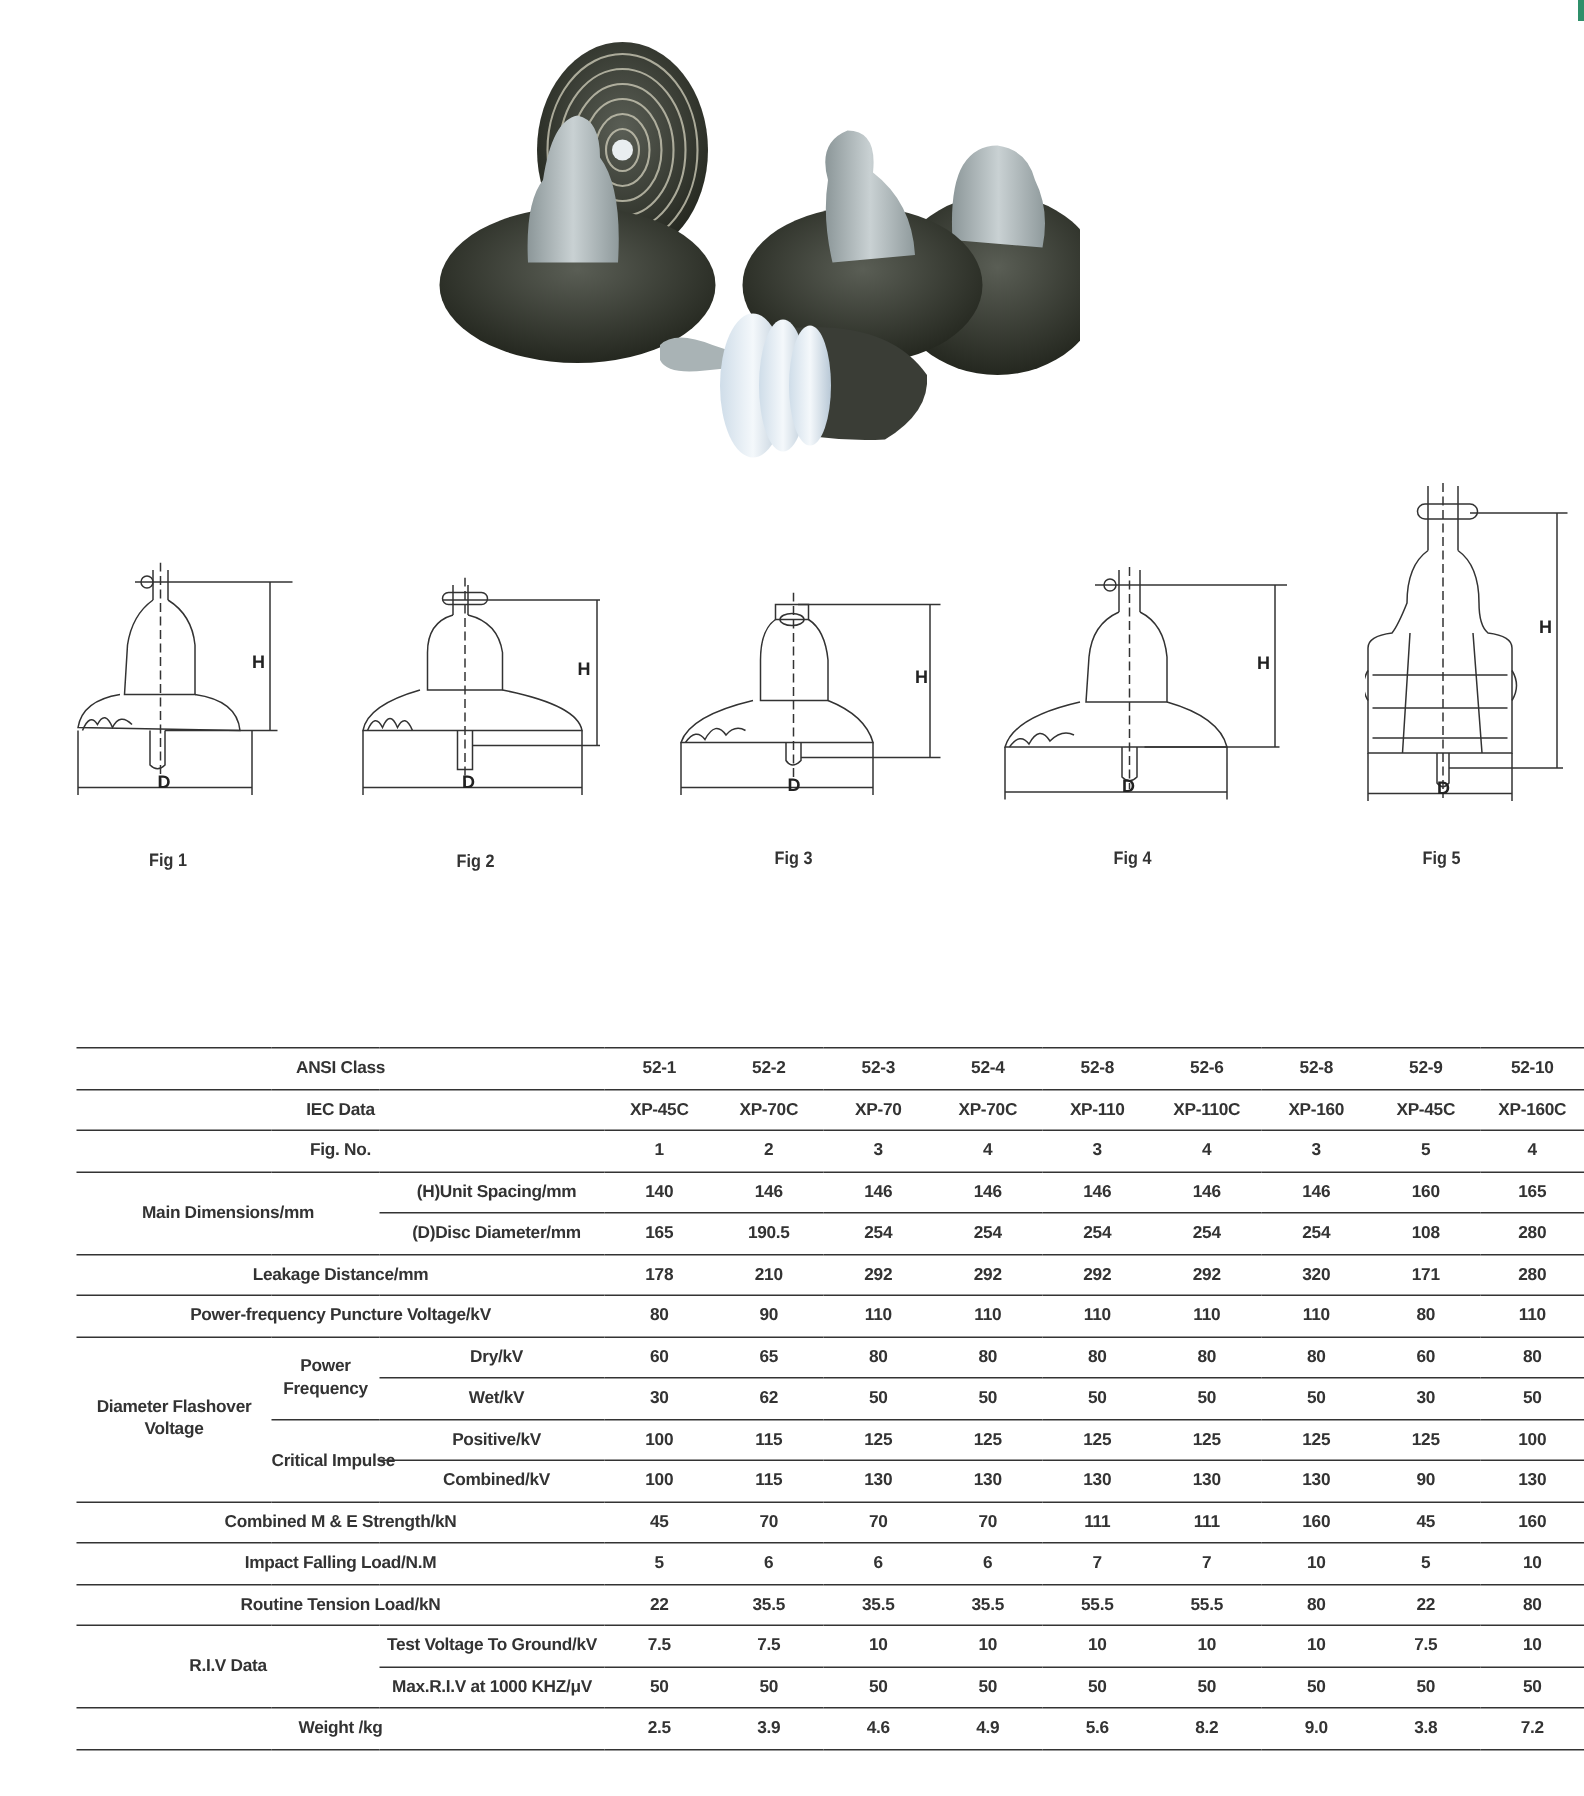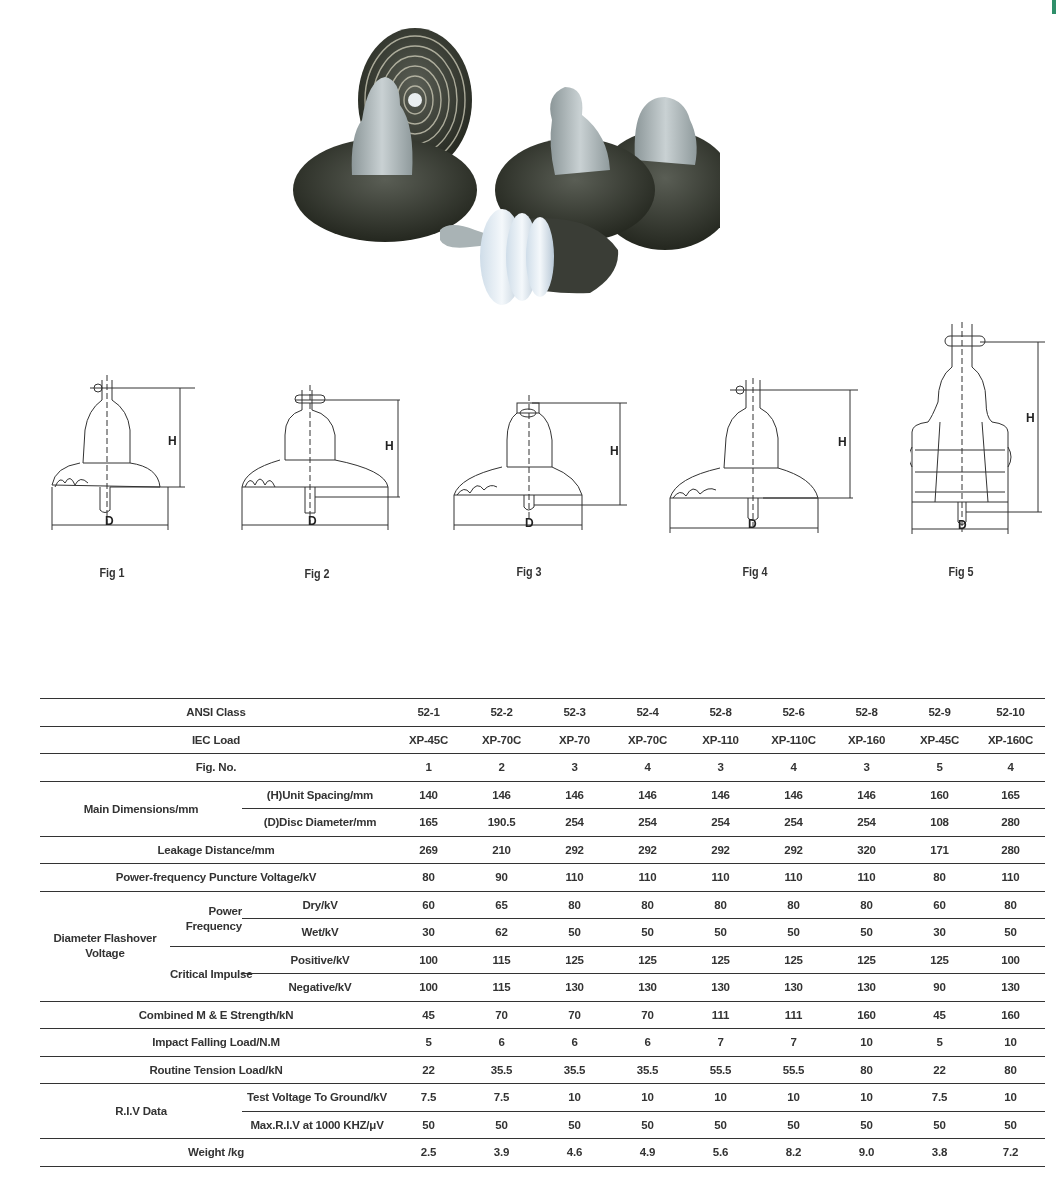--- a/index.html
+++ b/index.html
@@ -2,21 +2,21 @@
 <html><head>
 <meta charset="utf-8">
 <style>
   html,body{margin:0;padding:0;background:#fff;}
   body{width:1056px;height:1197px;position:relative;overflow:hidden;font-family:"Liberation Sans",sans-serif;color:#222;}
   .photo{position:absolute;left:290px;top:25px;width:430px;height:290px;}
   .fig{position:absolute;}
   .fig svg{display:block;}
   .fig-label{position:absolute;font-size:12px;font-weight:bold;color:#333;transform:scaleX(0.9);}
   .green-mark{position:absolute;right:0;top:0;width:4px;height:14px;background:#2f8f6a;}
-  table.spec{position:absolute;left:40px;top:698px;width:1005px;border-collapse:collapse;table-layout:fixed;font-size:11.5px;font-weight:bold;color:#333;}
+  table.spec{position:absolute;left:51px;top:698px;width:1005px;border-collapse:collapse;table-layout:fixed;font-size:11.5px;font-weight:bold;color:#333;}
   table.spec td{height:26.5px;padding:0;text-align:center;vertical-align:middle;border-bottom:1px solid #333;white-space:nowrap;letter-spacing:-0.2px;}
   table.spec tr:first-child td{border-top:1px solid #333;}
   td.lbl-left{text-align:right;padding-left:6px !important;}
 </style>
 </head>
 <body>
 
 <div class="green-mark"></div>
 
 <div class="photo">
@@ -180,21 +180,21 @@
         <td>52-2</td>
         <td>52-3</td>
         <td>52-4</td>
         <td>52-8</td>
         <td>52-6</td>
         <td>52-8</td>
         <td>52-9</td>
         <td>52-10</td>
     </tr>
     <tr>
-      <td colspan="3">IEC Load</td>
+      <td colspan="3">IEC Data</td>
       <td>XP-45C</td>
         <td>XP-70C</td>
         <td>XP-70</td>
         <td>XP-70C</td>
         <td>XP-110</td>
         <td>XP-110C</td>
         <td>XP-160</td>
         <td>XP-45C</td>
         <td>XP-160C</td>
     </tr>
@@ -230,21 +230,21 @@
         <td>254</td>
         <td>254</td>
         <td>254</td>
         <td>254</td>
         <td>254</td>
         <td>108</td>
         <td>280</td>
     </tr>
     <tr>
       <td colspan="3">Leakage Distance/mm</td>
-      <td>269</td>
+      <td>178</td>
         <td>210</td>
         <td>292</td>
         <td>292</td>
         <td>292</td>
         <td>292</td>
         <td>320</td>
         <td>171</td>
         <td>280</td>
     </tr>
     <tr>
@@ -254,21 +254,21 @@
         <td>110</td>
         <td>110</td>
         <td>110</td>
         <td>110</td>
         <td>110</td>
         <td>80</td>
         <td>110</td>
     </tr>
     <tr>
       <td rowspan="4" style="white-space:normal;line-height:15px;">Diameter Flashover Voltage</td>
-      <td rowspan="2" style="white-space:normal;line-height:15px;text-align:right;">Power Frequency</td>
+      <td rowspan="2" style="white-space:normal;line-height:15px;">Power Frequency</td>
       <td class="lbl-left">Dry/kV</td>
       <td>60</td>
         <td>65</td>
         <td>80</td>
         <td>80</td>
         <td>80</td>
         <td>80</td>
         <td>80</td>
         <td>60</td>
         <td>80</td>
@@ -292,21 +292,21 @@
         <td>115</td>
         <td>125</td>
         <td>125</td>
         <td>125</td>
         <td>125</td>
         <td>125</td>
         <td>125</td>
         <td>100</td>
     </tr>
     <tr>
-      <td class="lbl-left">Negative/kV</td>
+      <td class="lbl-left">Combined/kV</td>
       <td>100</td>
         <td>115</td>
         <td>130</td>
         <td>130</td>
         <td>130</td>
         <td>130</td>
         <td>130</td>
         <td>90</td>
         <td>130</td>
     </tr>

